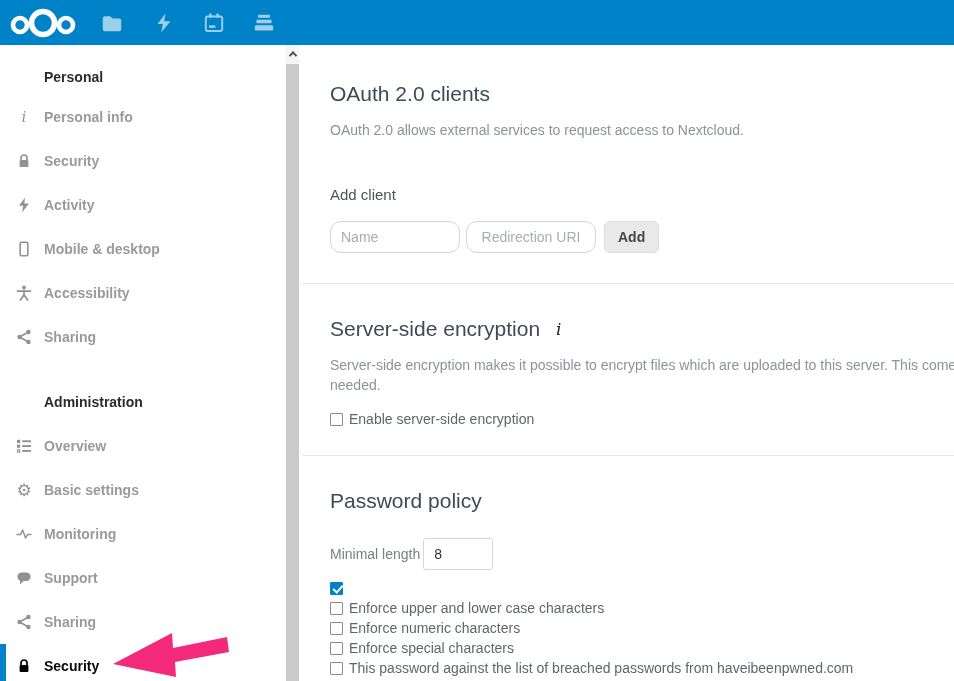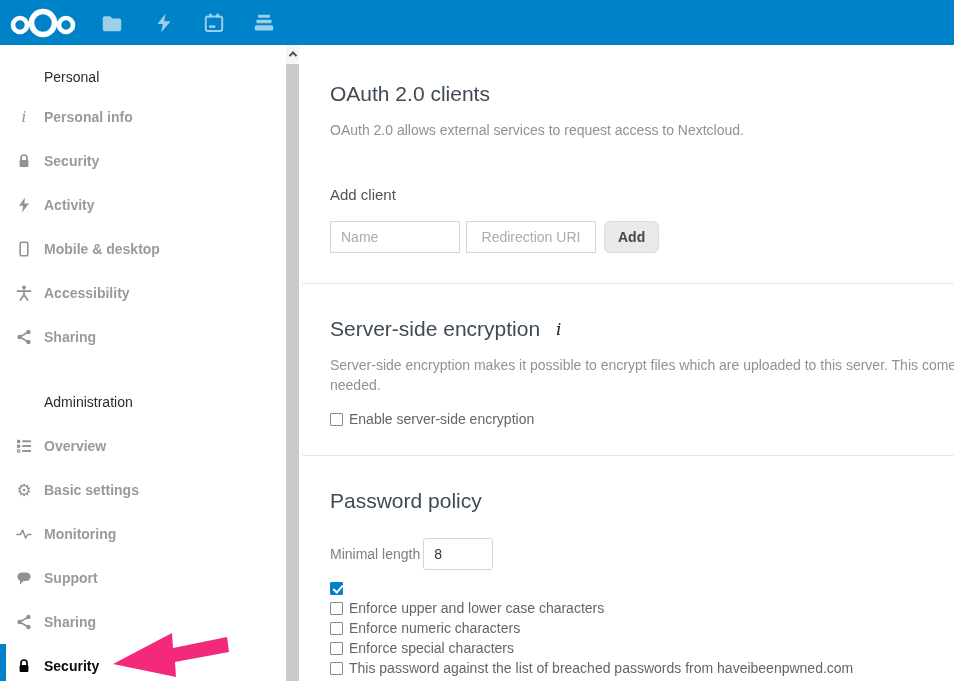--- a/index.html
+++ b/index.html
@@ -16,21 +16,21 @@
   .ai-bolt { margin-left:30px; }
   .ai-cal { margin-left:28px; }
   .ai-deck { margin-left:28px; }
 
   
   .body-row { display:flex; height:636px; }
 
   
   .sidebar { position:relative; flex:0 0 302px; background:#fff; padding-top:14px; }
   .nav-heading { height:36px; display:flex; align-items:center; padding-left:44px;
-                 font-size:14px; font-weight:400; color:#2b2b2b; }
+                 font-size:14px; font-weight:700; color:#2b2b2b; }
   .nav-heading.admin { margin-top:25px; margin-bottom:4px; }
   .nav-item { height:44px; display:flex; align-items:center; padding-left:10px;
               border-left:6px solid transparent; cursor:pointer; }
   .nav-item .nicon { width:16px; height:16px; flex:0 0 16px; margin-right:12px;
                      display:flex; align-items:center; justify-content:center; color:#4f4f4f; opacity:.62; }
   .nav-item .nlabel { font-size:14px; color:#9a9a9a;font-weight:bold; }
   .nav-item.selected { border-left-color:#0082c9; }
   .nav-item.selected .nlabel { color:#0a0a0a; }
   .nav-item.selected .nicon { color:#000; opacity:1; }
   .serif-i { font-family:"DejaVu Serif", serif; font-style:italic; font-size:15px; line-height:1; }
@@ -48,21 +48,21 @@
   .section { width:1250px; padding-left:28px; border-bottom:1px solid #e7e7e7; }
   .section:last-child { border-bottom:none; }
   .sec-oauth { height:239px; padding-top:36px; }
   .sec-enc { height:172px; padding-top:32px; }
   .sec-pwd { padding-top:32px; height:225px; }
   h2 { font-size:21px; font-weight:400; color:#3e4a56; line-height:26px; }
   .desc { margin-top:13px; font-size:14px; color:#8d9299; line-height:20px; white-space:nowrap; overflow:hidden; }
   .desc-line { white-space:nowrap; }
   .h3 { margin-top:46px; font-size:15px; font-weight:400; color:#4c545c; }
   .add-row { margin-top:18px; display:flex; align-items:center; }
-  .txt-input { height:32px; width:130px; border:1px solid #d6d6d6; border-radius:0;
+  .txt-input { height:32px; width:130px; border:1px solid #d6d6d6; border-radius:11px;
                padding:0 10px; font-size:14px; color:#333; font-family:"Liberation Sans",sans-serif; outline:none; }
   .txt-input::placeholder { color:#a8adb2; }
   .add-row .txt-input + .txt-input { margin-left:6px;text-align:center; }
   .btn { margin-left:8px; height:32px; padding:0 13px; background:#e9e9e9; border:1px solid #dcdcdc;
          border-radius:6px; font-size:14px; font-weight:700; color:#474747; cursor:pointer;
          font-family:"Liberation Sans",sans-serif; }
   .enc-title-row { display:flex; align-items:center; }
   .info-i { margin-left:16px; color:#222; font-size:17px; cursor:pointer; }
 
   .cb-row { display:flex; align-items:center; margin-top:16px; }

